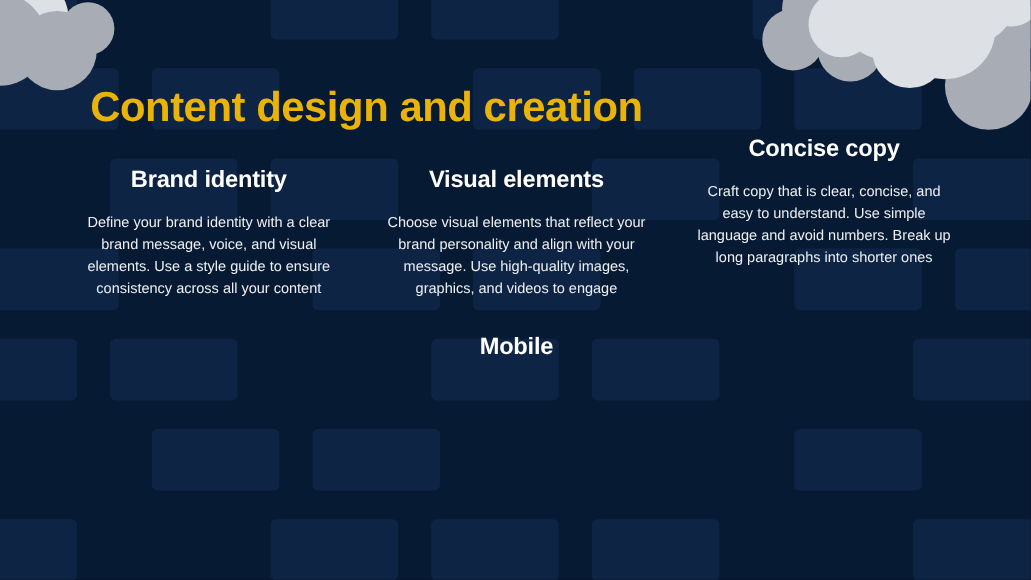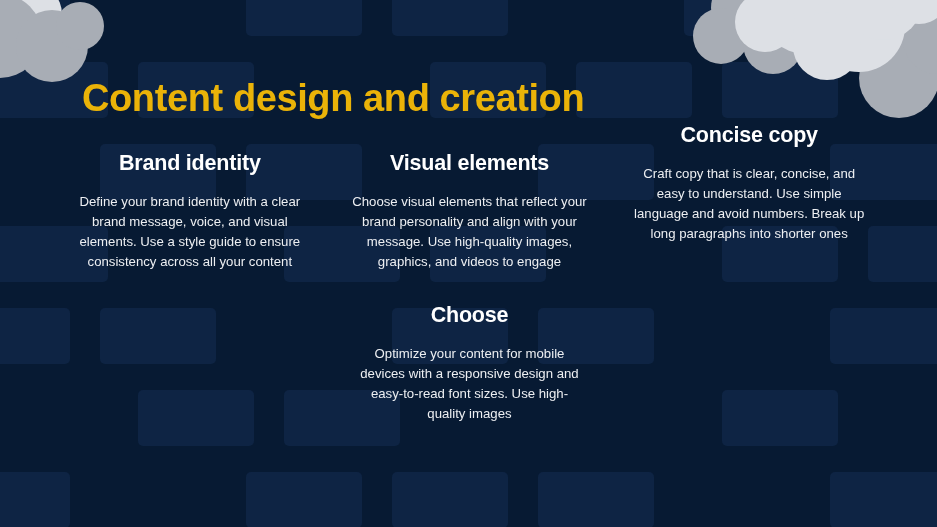--- a/index.html
+++ b/index.html
@@ -175,19 +175,18 @@
 
       <div class="cell row-bottom">
         <h2 class="cell-heading">Concise copy</h2>
         <p class="cell-body">Craft copy that is clear, concise, and easy to understand. Use simple language and avoid numbers. Break up long paragraphs into shorter ones</p>
       </div>
 
       <div class="cell row-bottom">
       </div>
 
       <div class="cell row-bottom">
-        <h2 class="cell-heading">Choose</h2>
-        <p class="cell-body" style="max-width:222px;">Optimize your content for mobile devices with a responsive design and easy-to-read font sizes. Use high-quality images</p>
+        <h2 class="cell-heading">Mobile</h2>
       </div>
 
     </div>
   </div>
 </div>
 
 </body></html>

